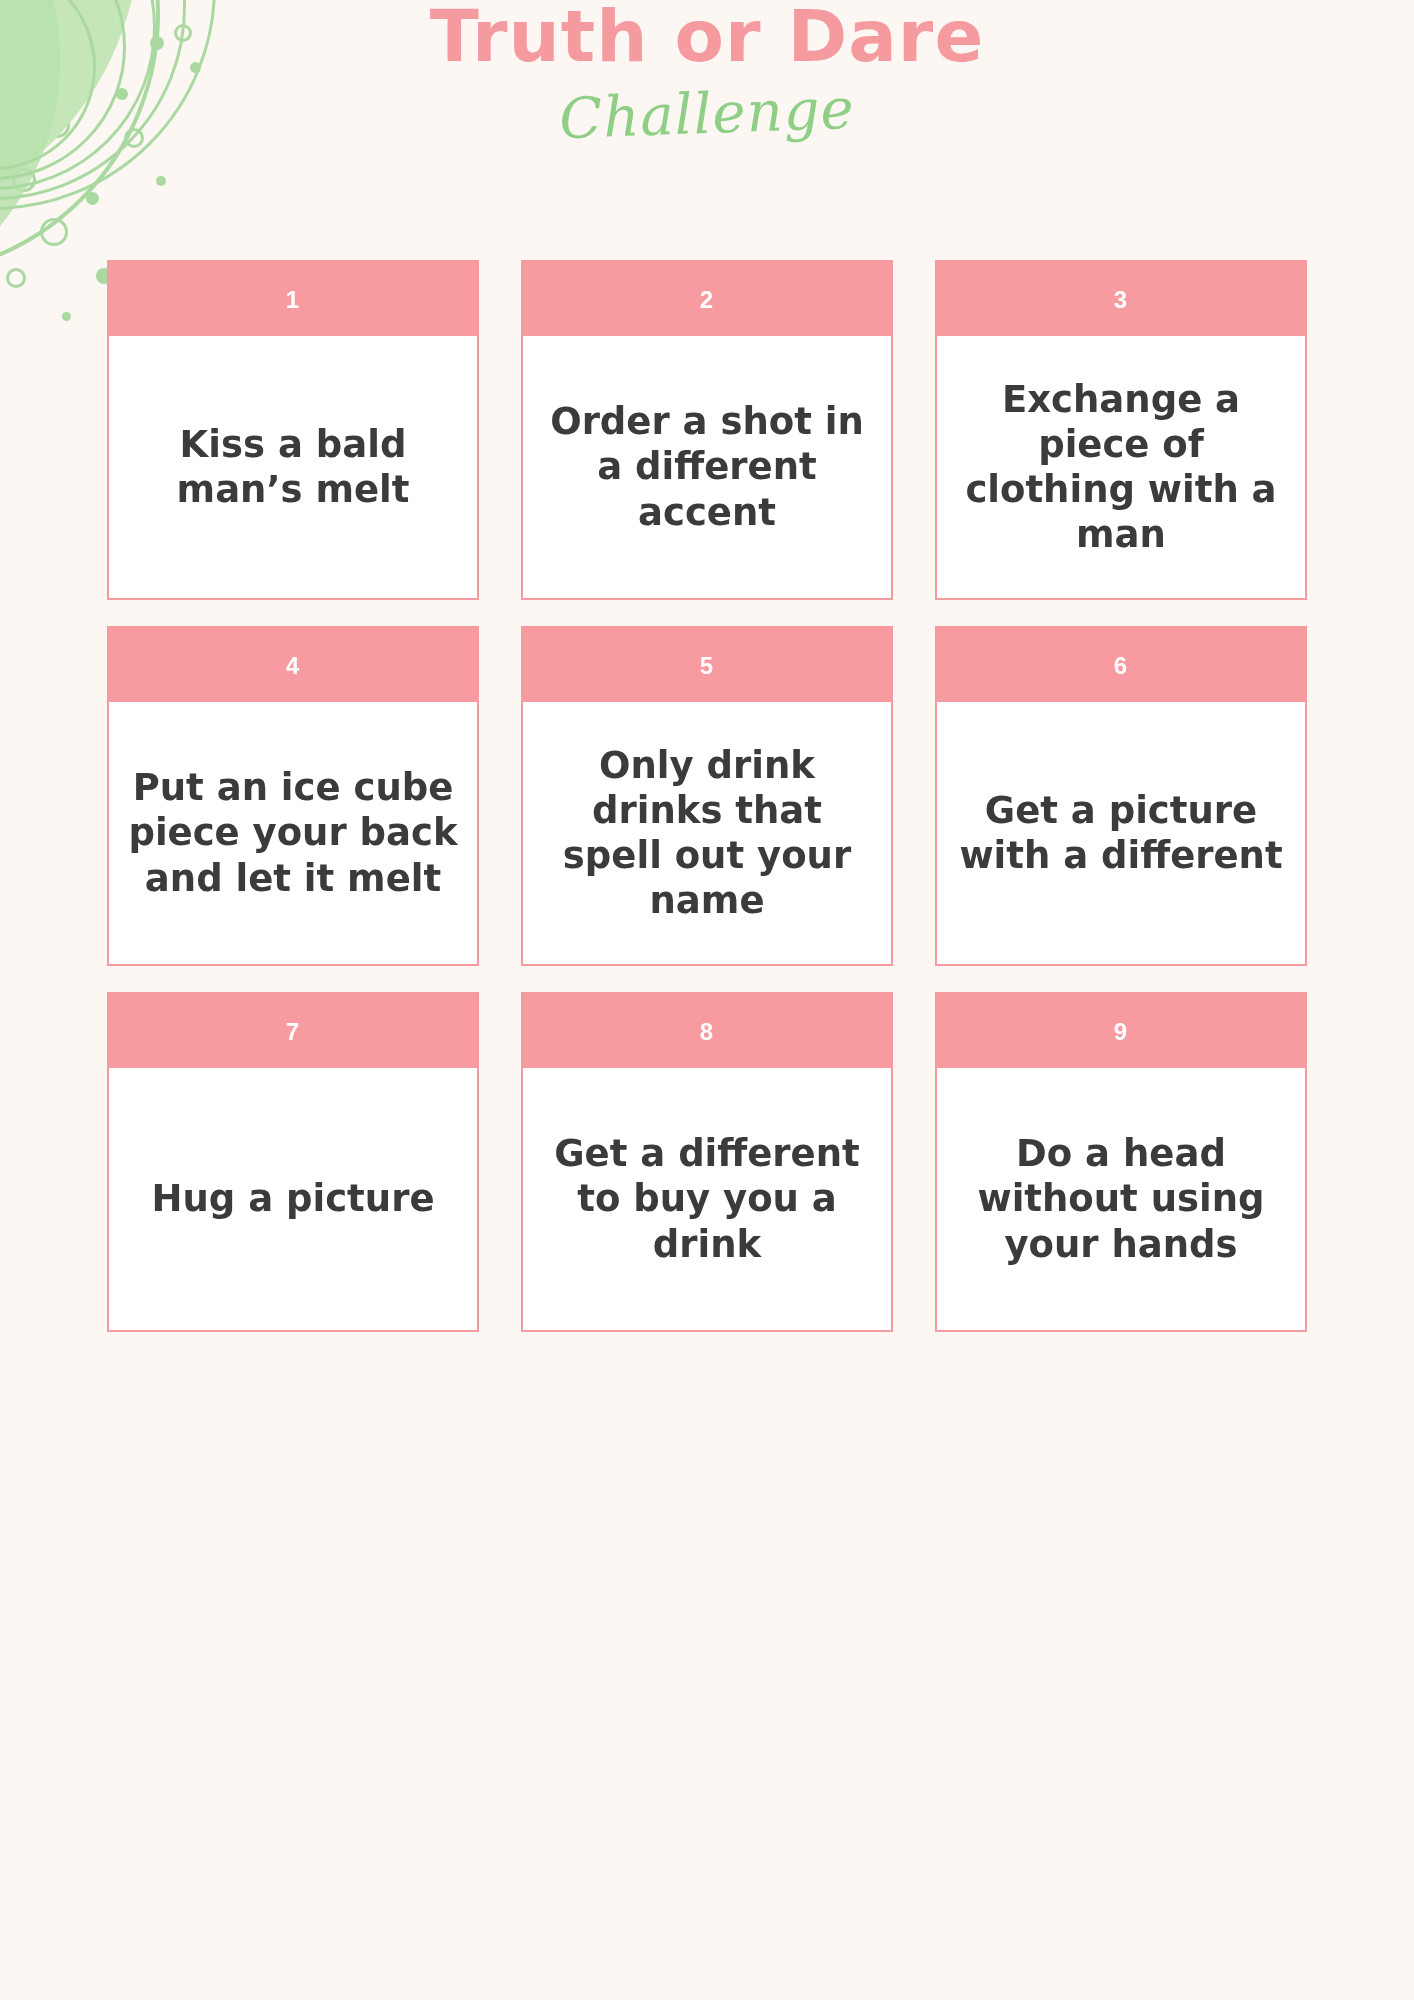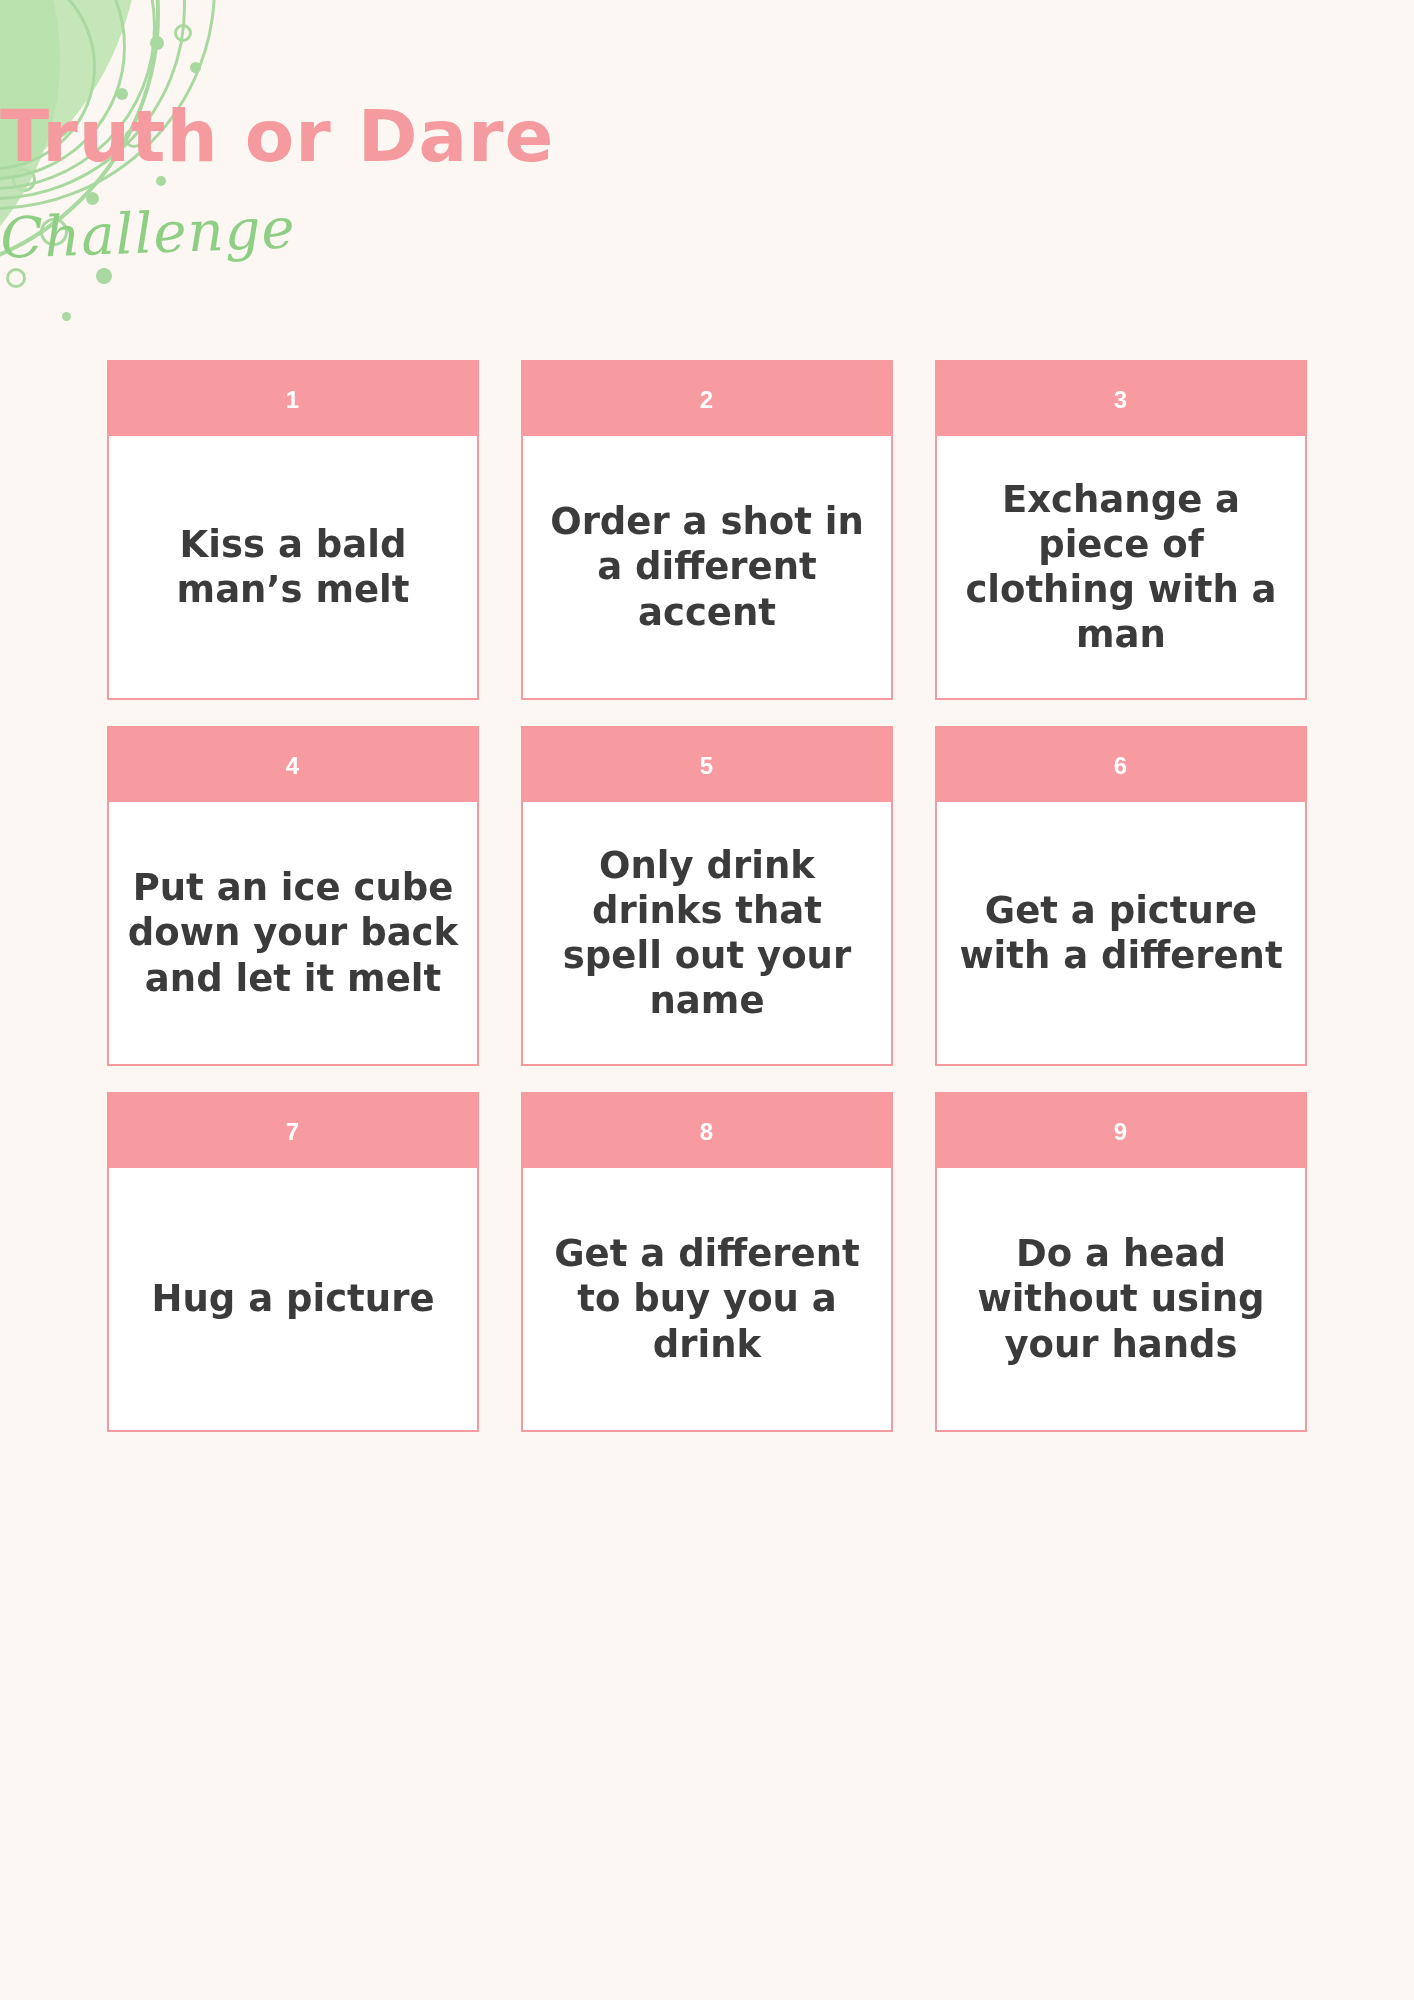--- a/index.html
+++ b/index.html
@@ -79,22 +79,21 @@
   .arc-bl {
     position: absolute;
     border: 3px solid #a9d9a0;
     border-radius: 50%;
     background: transparent;
   }
 
   
   .header {
     position: relative;
-    padding-top: 100px;
-    text-align: left;
+    text-align: center;
     z-index: 5;
   }
   .title {
     font-family: "DejaVu Sans", sans-serif;
     font-weight: bold;
     font-size: 72px;
     letter-spacing: 1px;
     color: #f59a9e;
     margin: 0;
     line-height: 1;
@@ -223,21 +222,21 @@
     <div class="card">
       <div class="card-head">3</div>
       <div class="card-body">
         <div class="card-text">Exchange a piece of clothing with a man</div>
       </div>
     </div>
 
     <div class="card">
       <div class="card-head">4</div>
       <div class="card-body">
-        <div class="card-text">Put an ice cube down your back and let it melt</div>
+        <div class="card-text">Put an ice cube piece your back and let it melt</div>
       </div>
     </div>
 
     <div class="card">
       <div class="card-head">5</div>
       <div class="card-body">
         <div class="card-text">Only drink drinks that spell out your name</div>
       </div>
     </div>
 

